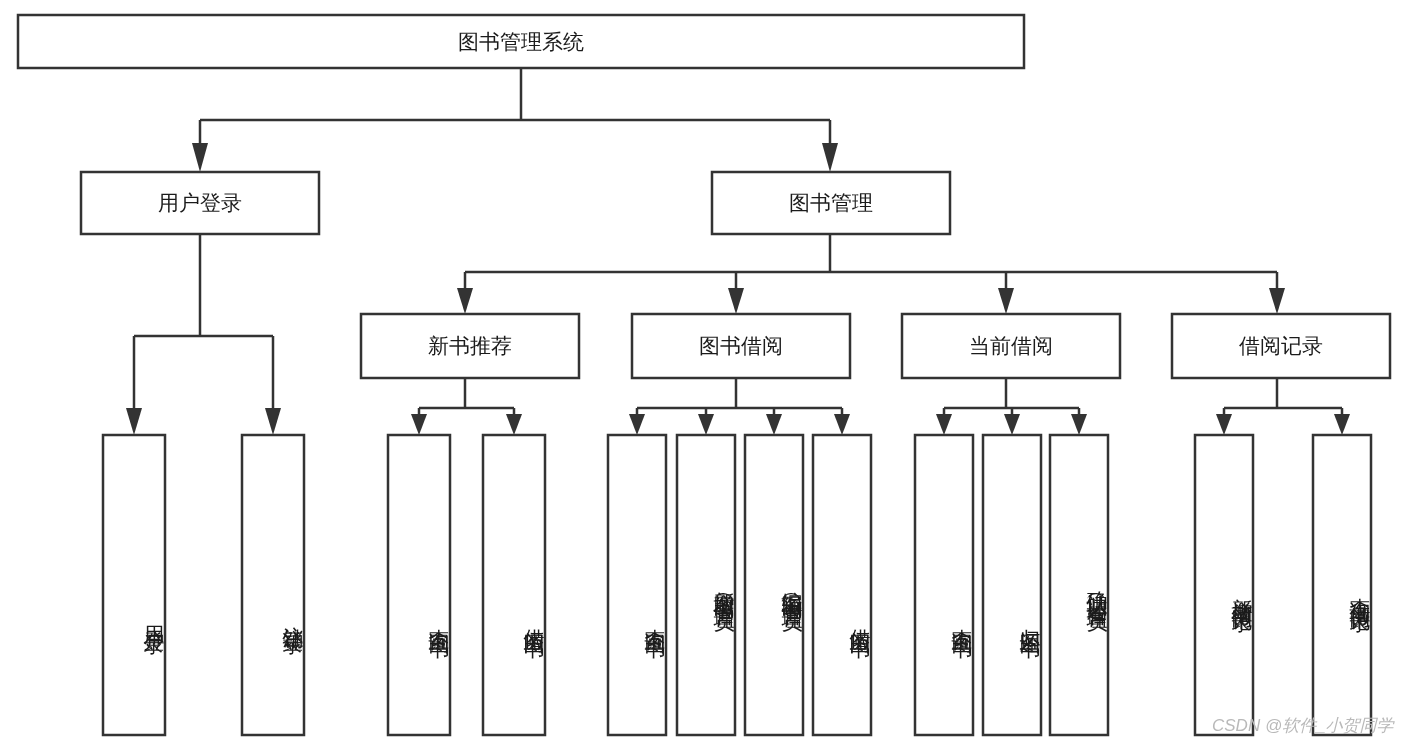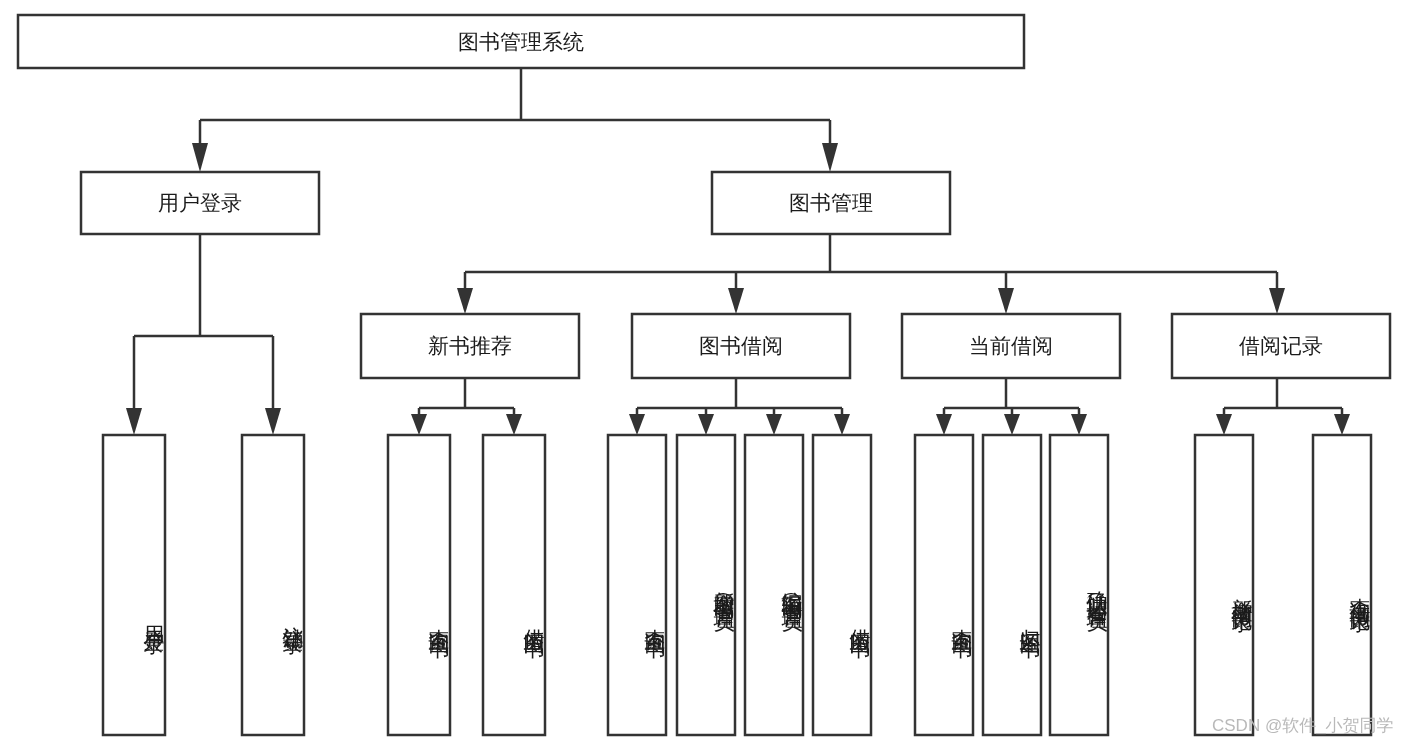--- a/index.html
+++ b/index.html
@@ -200,15 +200,15 @@
   <div class="node-label-v" style="left:915px; top:508px; width:58px; height:220px;">查询图书</div>
 
   <div class="node-label-v" style="left:983px; top:508px; width:58px; height:220px;">归还图书</div>
 
   <div class="node-label-v" style="left:1050px; top:442px; width:58px; height:290px;">确认归还（管理员）</div>
 
   <div class="node-label-v" style="left:1195px; top:450px; width:58px; height:280px;">新增借阅记录</div>
 
   <div class="node-label-v" style="left:1313px; top:450px; width:58px; height:280px;">查询借阅记录</div>
 
-  <div class="watermark" style="left:1212px; top:714px;">CSDN @软件_小贺同学</div>
+  <div class="watermark" style="left:1212px; top:714px;font-style:italic;">CSDN @软件_小贺同学</div>
 
 </div>
 
 </body></html>

